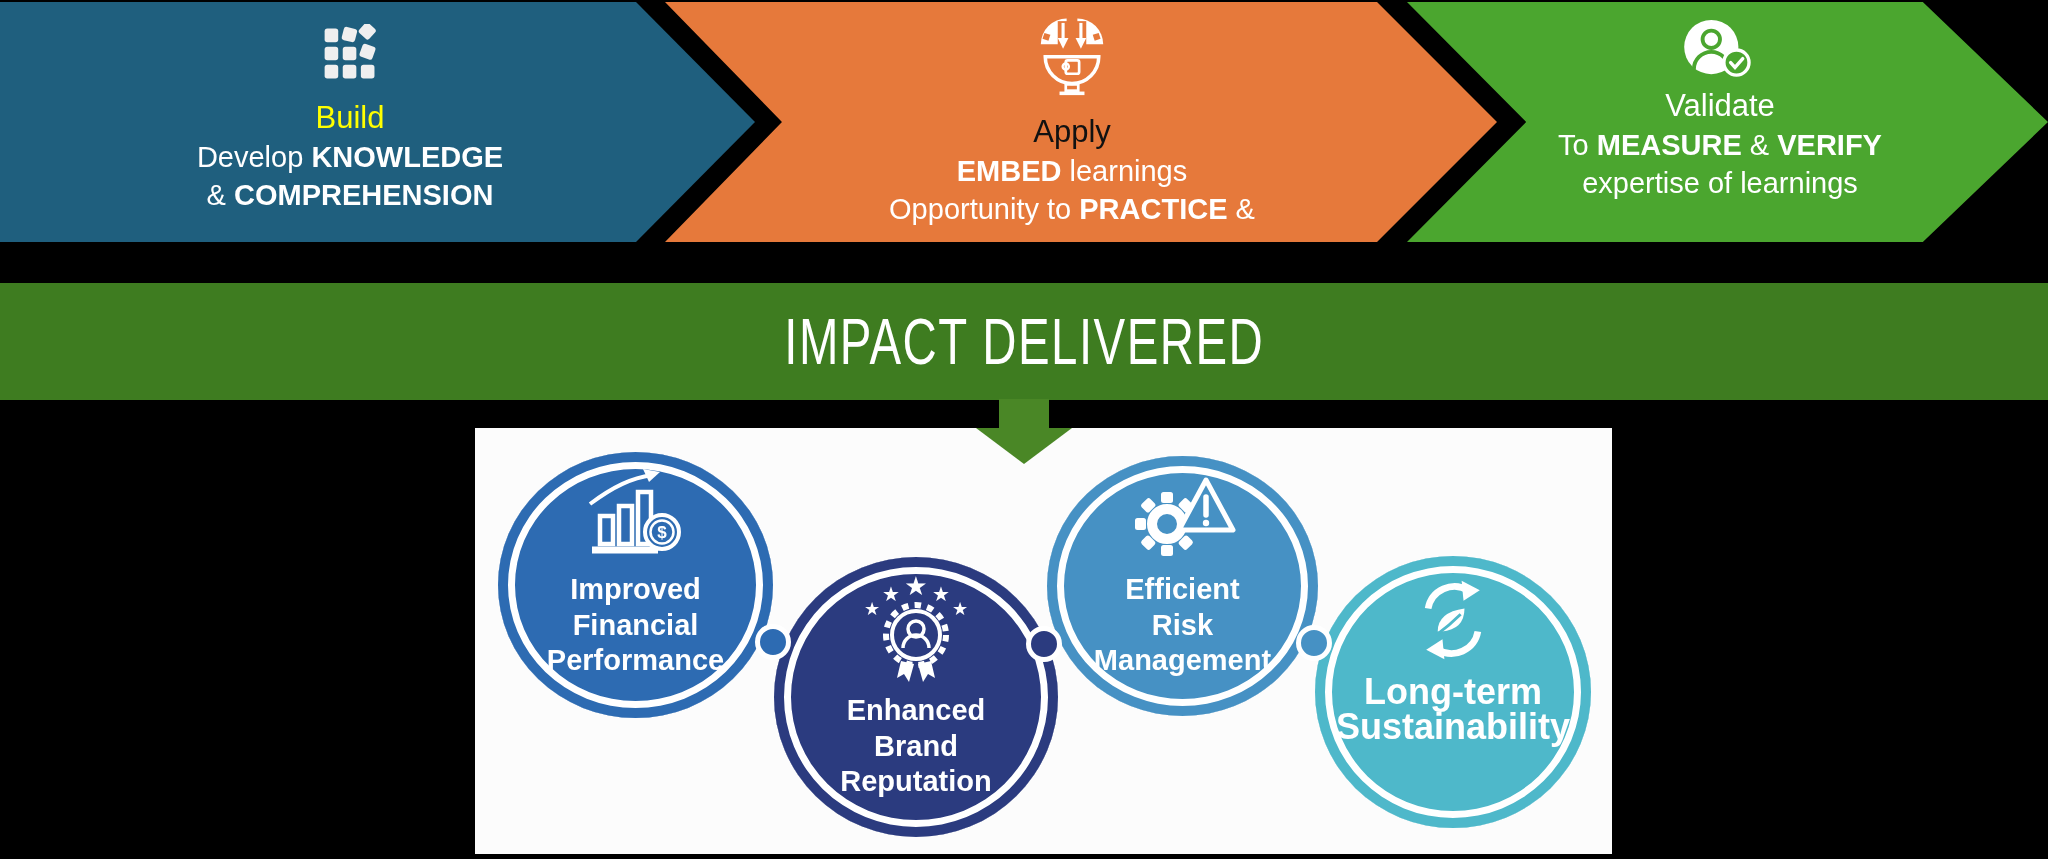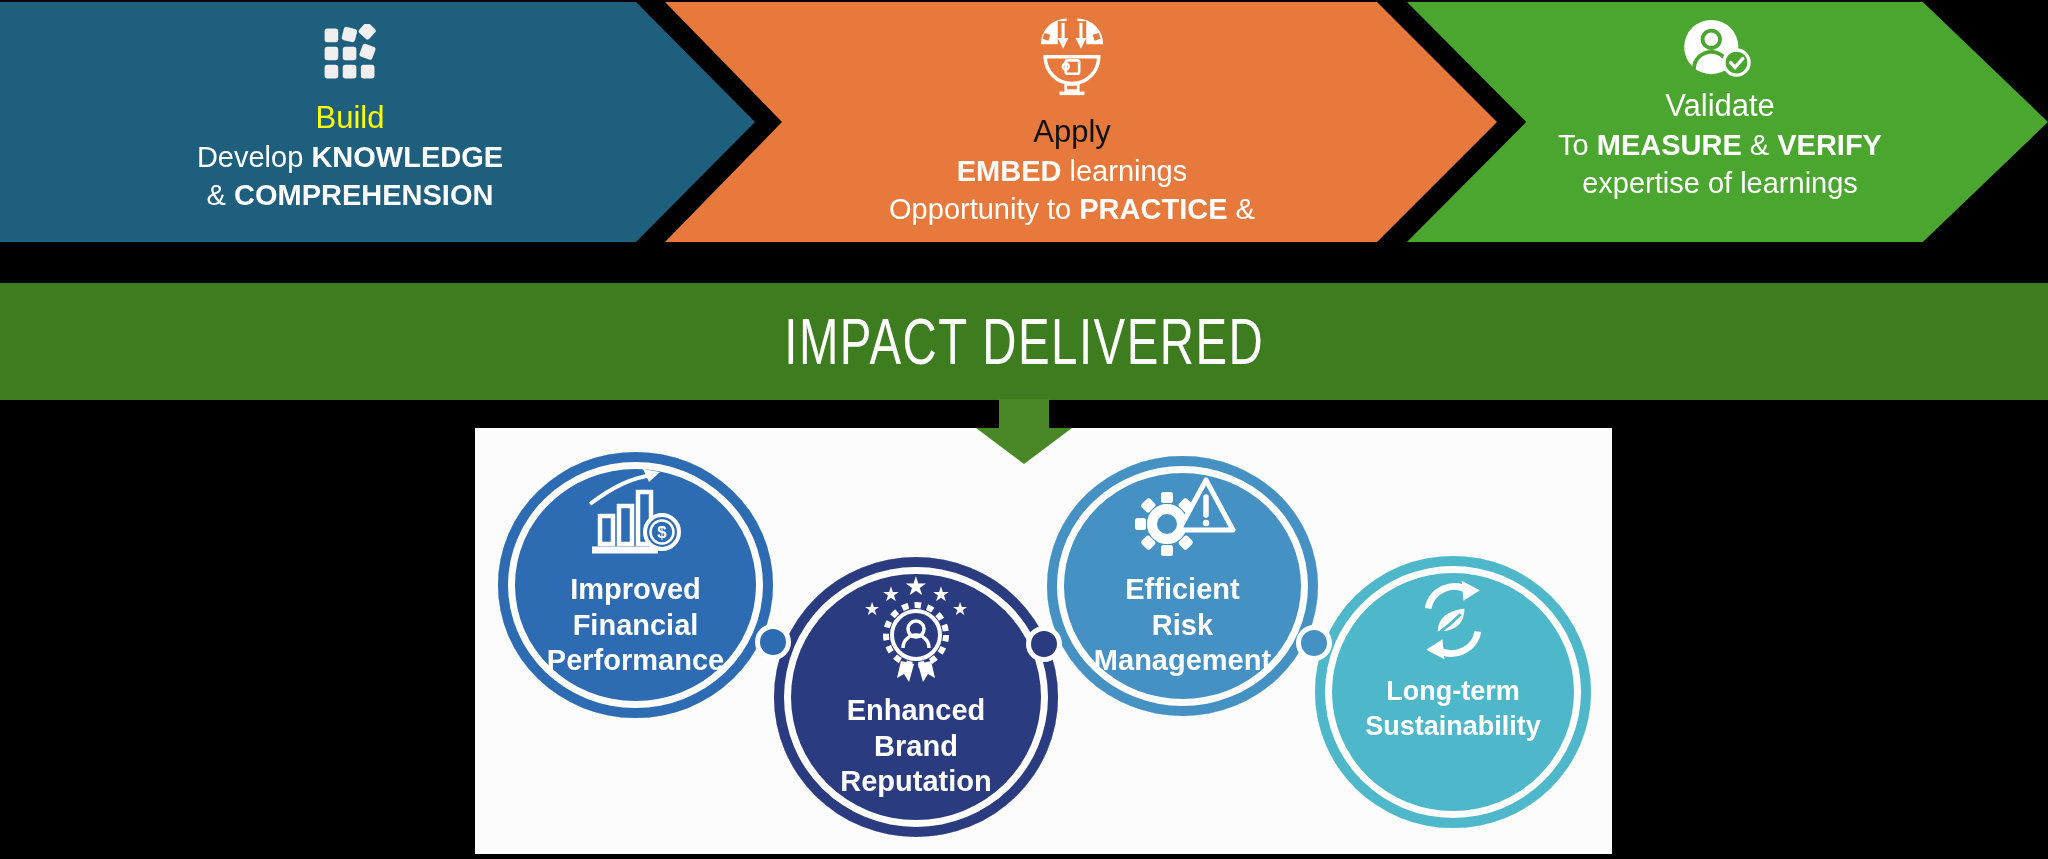--- a/index.html
+++ b/index.html
@@ -23,21 +23,21 @@
   .arrow-head{position:absolute;left:976px;top:428px;width:0;height:0;z-index:4;
               border-left:48px solid transparent;border-right:48px solid transparent;
               border-top:36px solid #4A8726;}
 
   
   .panel{position:absolute;left:475px;top:428px;width:1137px;height:426px;z-index:1;}
   .impact-circle{position:absolute;border-radius:50%;background:var(--c);z-index:2;
                  box-shadow:inset 0 0 0 10px var(--c), inset 0 0 0 17px #fff;
                  display:flex;flex-direction:column;align-items:center;color:#fff;}
   .impact-lines{text-align:center;font-weight:700;font-size:29px;line-height:35.5px;}
-  .impact-circle.c4 .impact-lines{font-size:27px;line-height:35px;}
+  .impact-circle.c4 .impact-lines{font-size:36px;line-height:35px;}
   .dot{position:absolute;width:26px;height:26px;border-radius:50%;
        border:5px solid #fff;z-index:5;}
 </style>
 </head>
 <body>
 
 <div id="canvas">
 
   <div class="chevron" style="left: 0px; width: 755px; clip-path: polygon(0px 0px, 84.24% 0px, 100% 50%, 84.24% 100%, 0px 100%); --c: #1F5F7E;"></div>
   <div class="chevron" style="left: 665px; width: 832px; clip-path: polygon(0px 0px, 85.58% 0px, 100% 50%, 85.58% 100%, 0px 100%, 14.06% 50%); --c: #E6793B;"></div>

